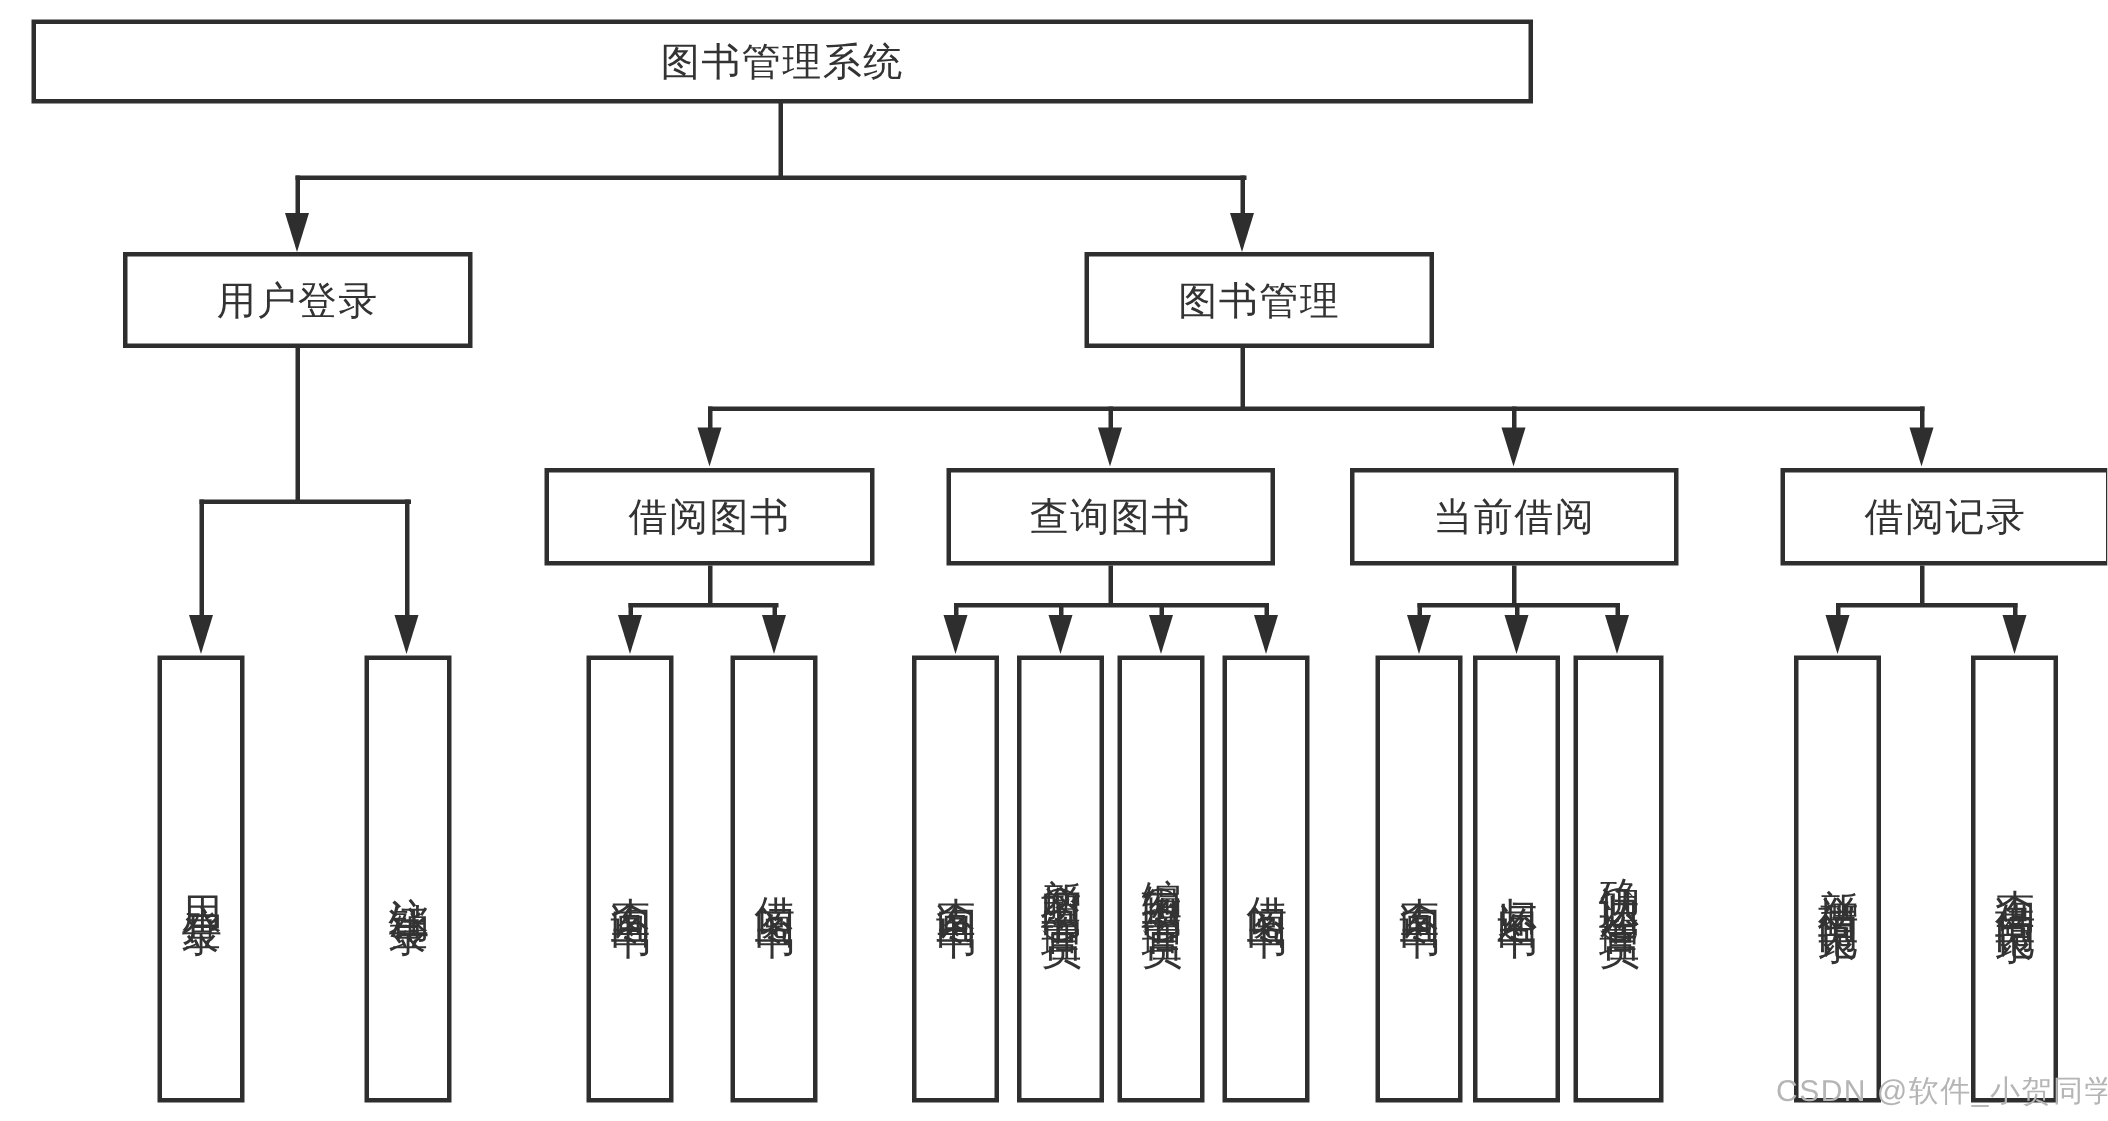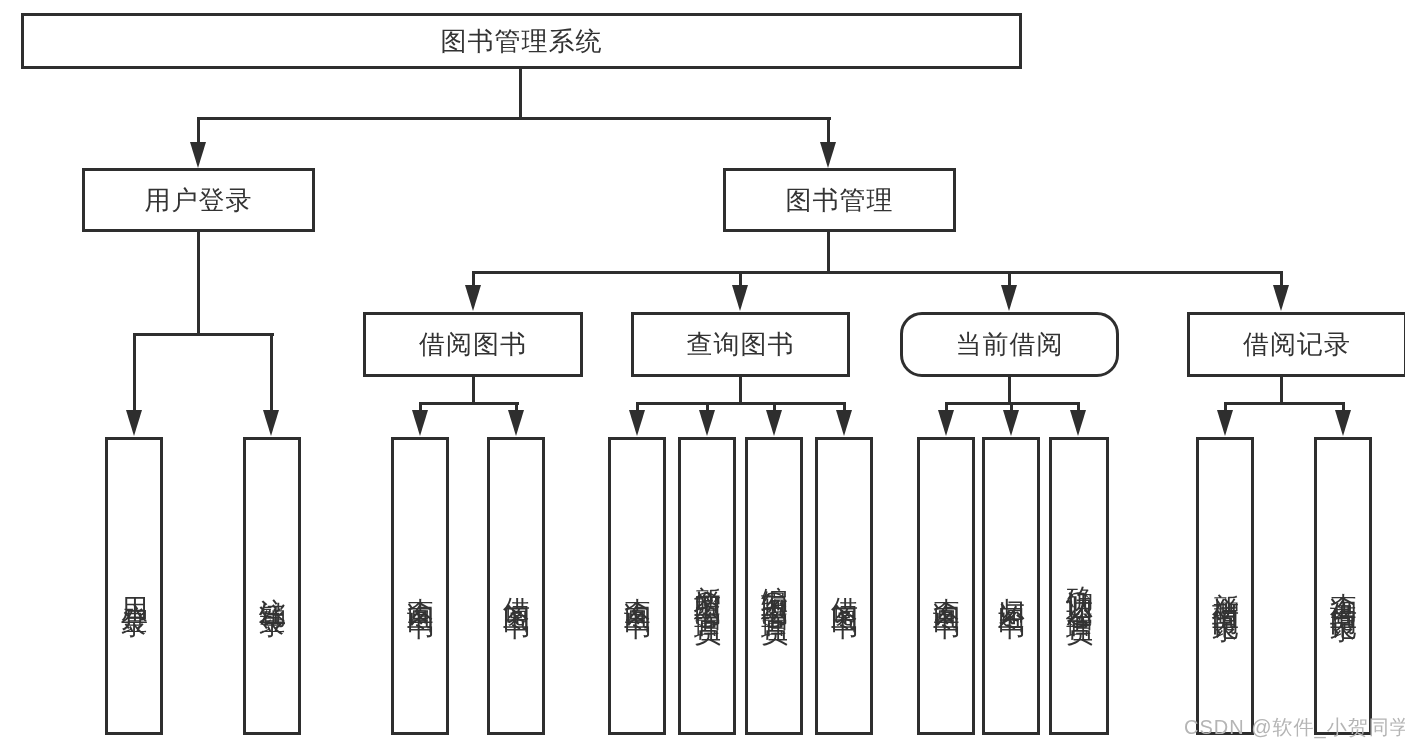--- a/index.html
+++ b/index.html
@@ -101,21 +101,21 @@
   <div class="arrow" style="left:732px;  top:285px;"></div>
   <div class="arrow" style="left:1001px; top:285px;"></div>
   <div class="arrow" style="left:1273px; top:285px;"></div>
 
   <div class="box" style="left:363px; top:312px; width:220px; height:65px;">
     <span>借阅图书</span>
   </div>
   <div class="box" style="left:631px; top:312px; width:219px; height:65px;">
     <span>查询图书</span>
   </div>
-  <div class="box" style="left:900px; top:312px; width:219px; height:65px;border-radius:22px;">
+  <div class="box" style="left:900px; top:312px; width:219px; height:65px;">
     <span>当前借阅</span>
   </div>
   <div class="box" style="left:1171px; top:312px; width:220px; height:65px;margin-left:16px;">
     <span>借阅记录</span>
   </div>
 
   <div class="vline" style="left:472px; top:377px; height:27px;"></div>
   <div class="hline" style="left:419px; top:402px; width:100px;"></div>
   <div class="vline" style="left:419px; top:402px; height:10px;"></div>
   <div class="vline" style="left:515px; top:402px; height:10px;"></div>

